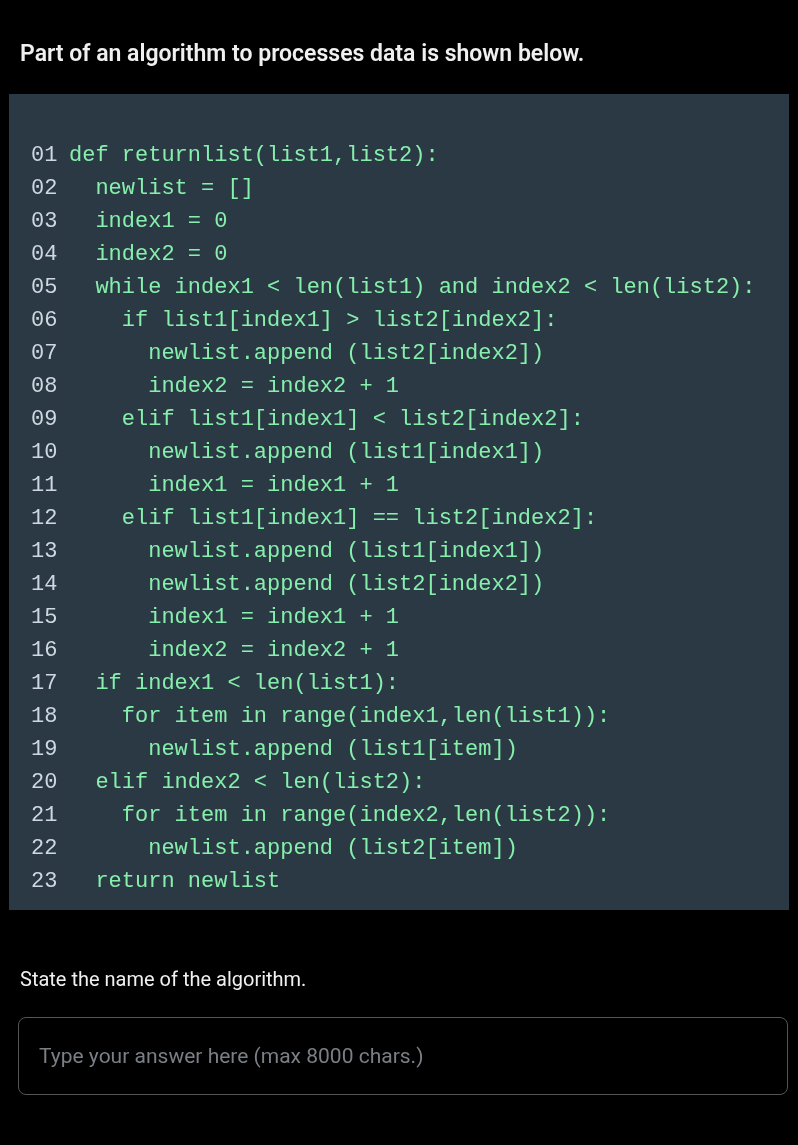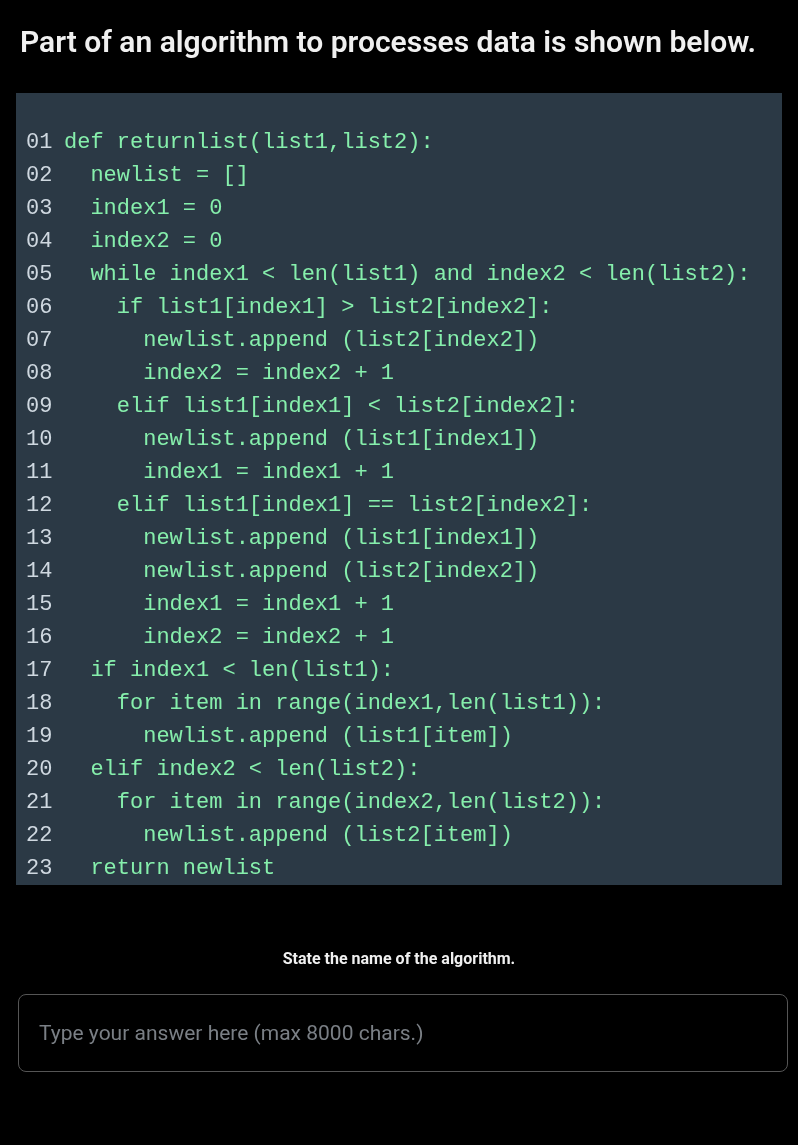--- a/index.html
+++ b/index.html
@@ -9,29 +9,29 @@
     }
     body {
       width: 798px;
       height: 1145px;
       background: #000000;
       font-family: -apple-system, BlinkMacSystemFont, 'Segoe UI', Roboto, sans-serif;
       color: #ffffff;
       overflow: hidden;
     }
     .question-header {
-      padding: 24px 20px 18px 20px;
-      font-size: 30px;
+      padding: 40px 20px 18px 20px;
+      font-size: 23px;
       font-weight: 600;
       color: #f0f0f0;
     }
     .code-block {
       background: #2b3945;
-      margin: 16px;
-      padding: 0;
+      margin: 9px;
+      padding: 12px;
       font-family: 'Courier New', Courier, monospace;
       font-size: 22px;
       line-height: 1.5;
       color: #cfd8e0;
       white-space: pre;
       overflow: hidden;
     }
     .code-line {
       display: flex;
       padding-left: 10px;
@@ -41,24 +41,23 @@
       color: #cfd8e0;
     }
     .line-code {
       color: #86efac;
       white-space: pre;
     }
     .prompt-section {
       padding: 48px 20px 18px 20px;
     }
     .prompt-text {
-      font-size: 16px;
-      font-weight: 700;
+      font-size: 20px;
+      font-weight: 400;
       color: #f0f0f0;
-      text-align: center;
     }
     .answer-input-wrapper {
       margin: 8px 10px 0 18px;
       border: 1px solid #555;
       border-radius: 8px;
       padding: 26px 20px;
       background: #000000;
     }
     .answer-input {
       width: 100%;

